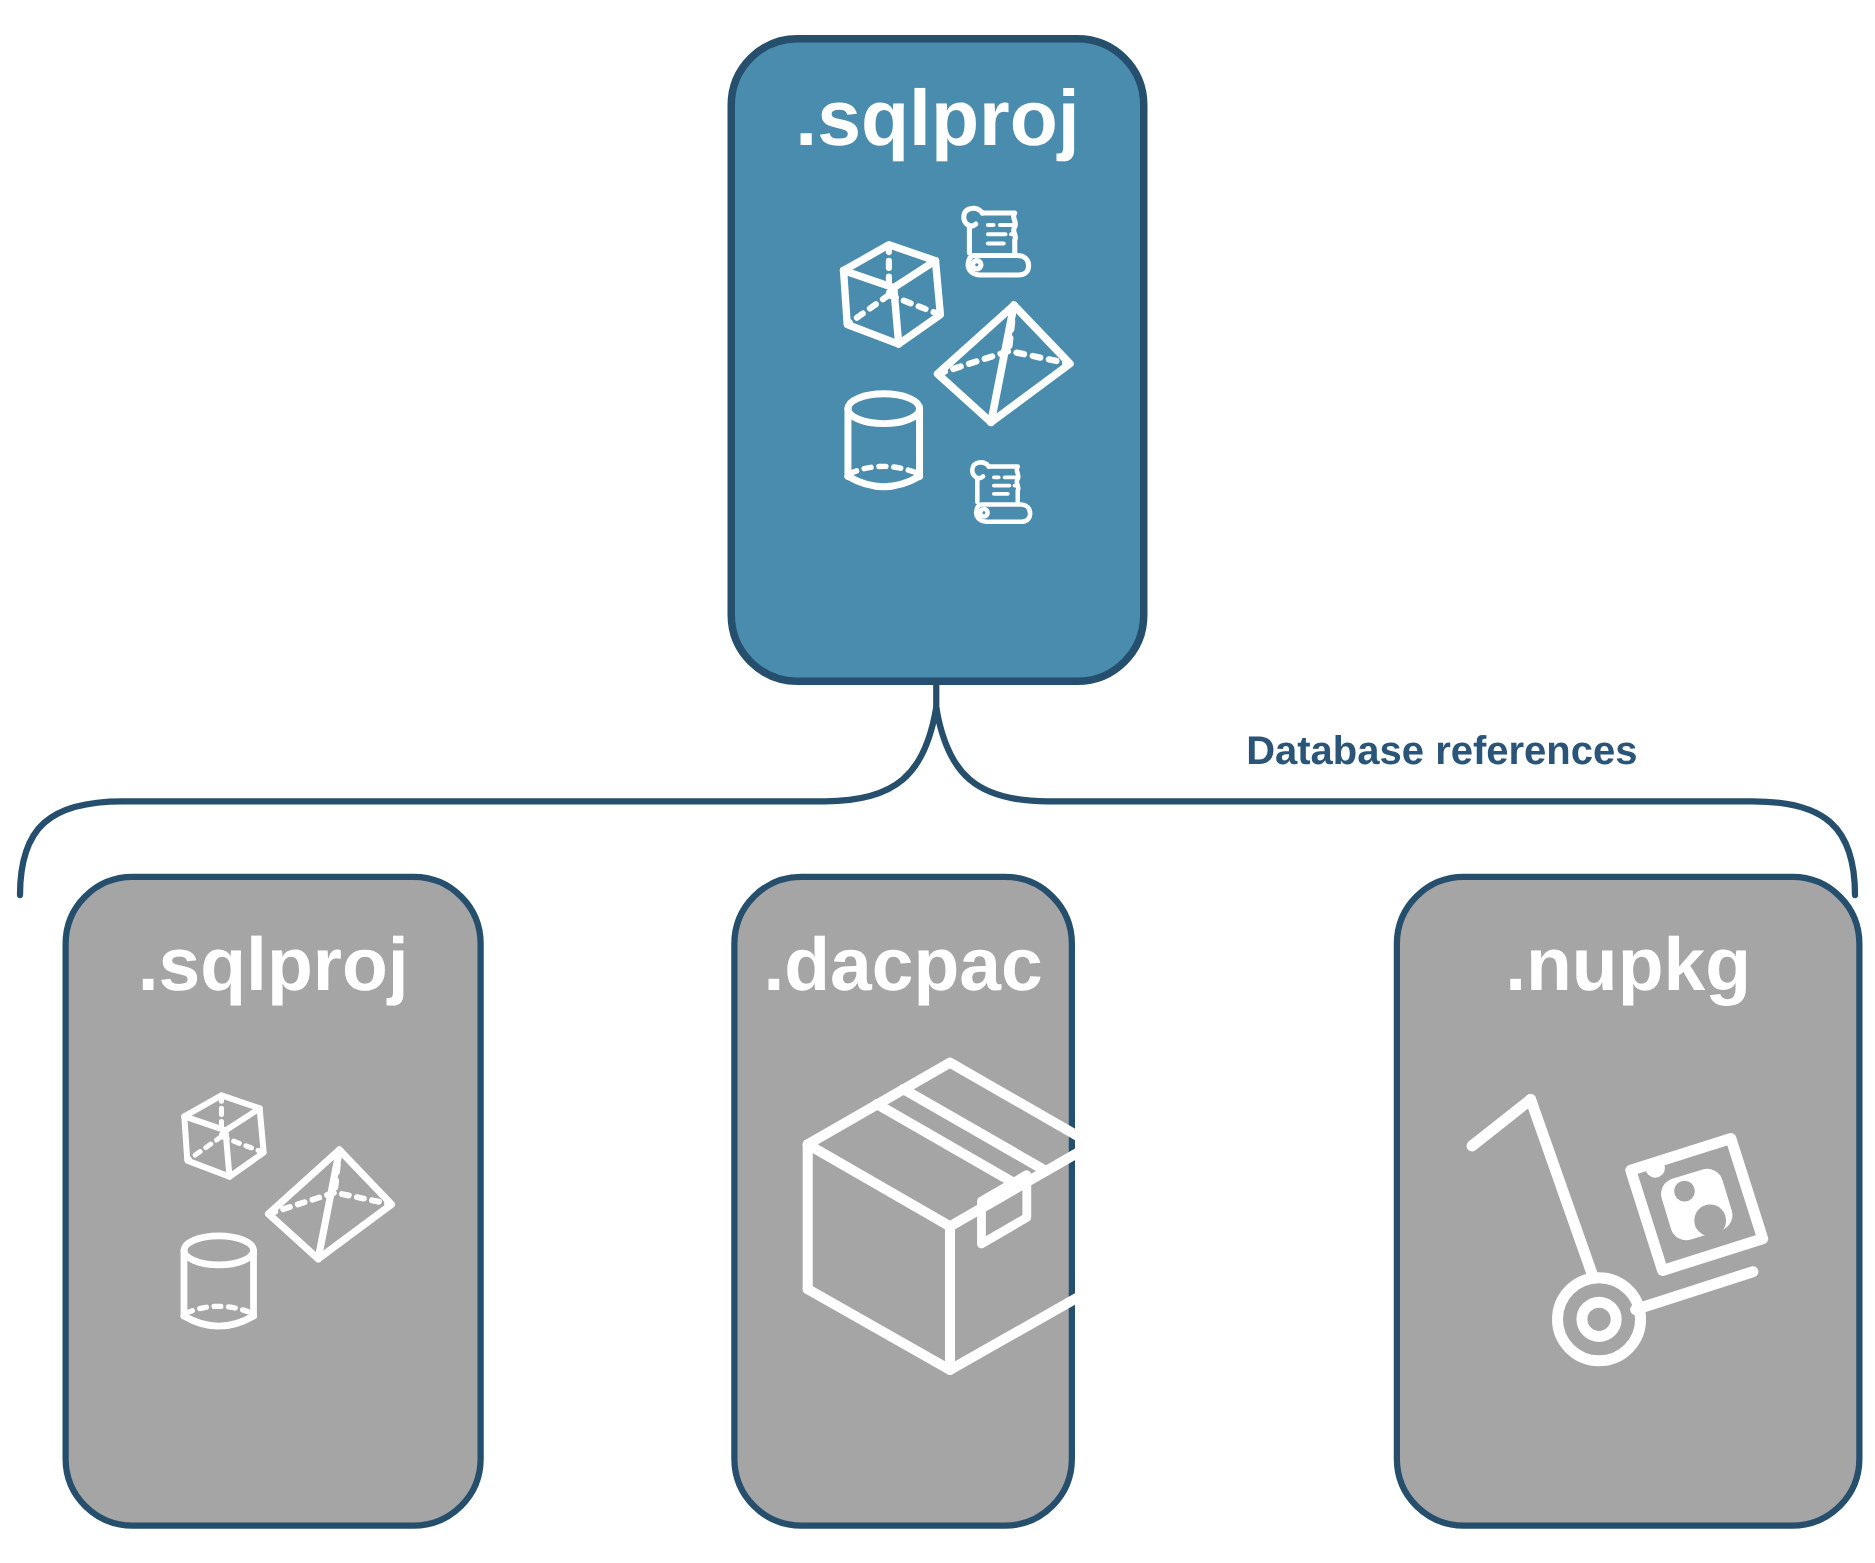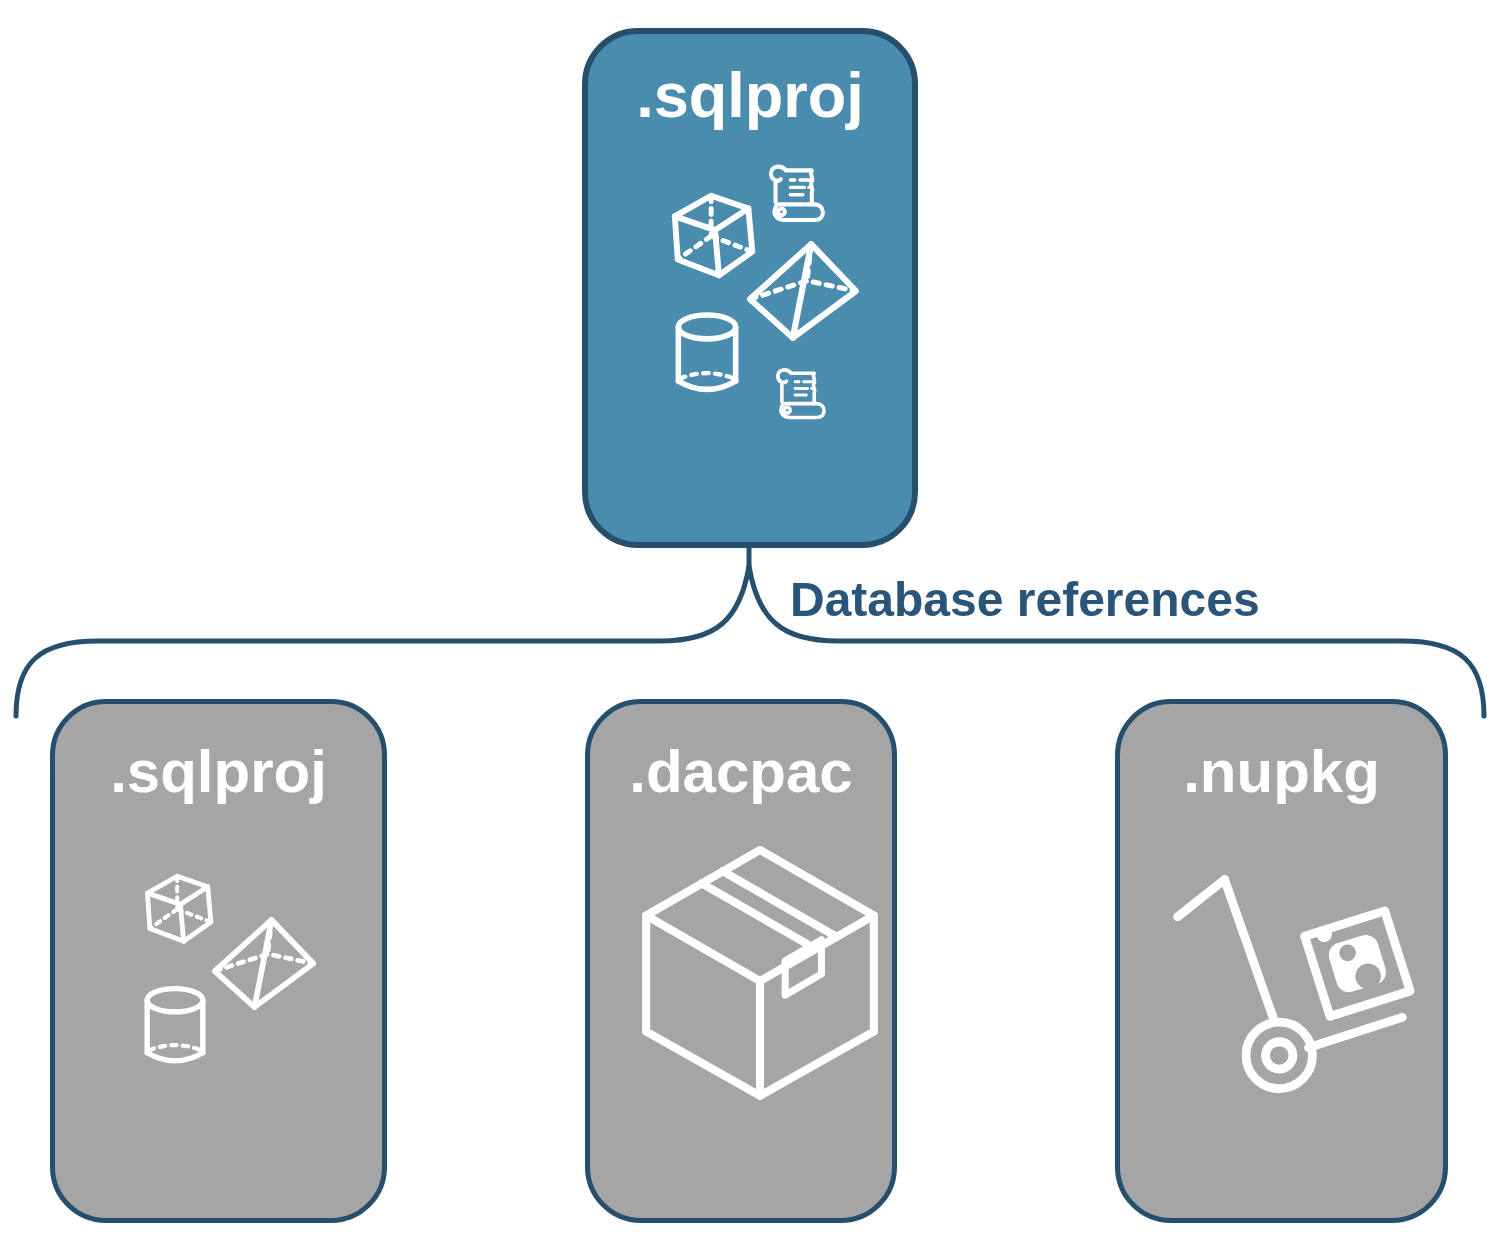--- a/index.html
+++ b/index.html
@@ -4,22 +4,22 @@
 <style>
   html,body{margin:0;padding:0;background:#fff;}
   .canvas{
     position:relative;width:1500px;height:1250px;background:#fff;overflow:hidden;
     font-family:"Liberation Sans","DejaVu Sans",sans-serif;
   }
   .node{position:absolute;box-sizing:border-box;border:6px solid #254F6D;border-radius:56px;padding-left:18px;}
   .node-root{left:582px;top:28px;width:336px;height:520px;background:#4A8CAD;}
   .node-child{background:#A5A5A5;border-width:5px;top:699px;height:524px;}
   .node-child-1{left:50px;width:337px;}
-  .node-child-2{left:585px;width:312px;}
-  .node-child-3{left:1115px;width:333px;}
+  .node-child-2{left:585px;width:275px;}
+  .node-child-3{left:1115px;width:375px;}
   .node-label{
     position:absolute;left:0;right:0;text-align:center;color:#fff;font-weight:700;
     letter-spacing:0px;
   }
   .node-root .node-label{top:28px;font-size:63px;line-height:66px;}
   .node-child .node-label{top:36px;font-size:60px;line-height:64px;}
   .ic{position:absolute;}
   
   .r-scroll1{left:172px;top:126px;width:74px;height:74px;}
   .r-cube{left:74px;top:152px;width:110px;height:102px;}
@@ -29,22 +29,22 @@
   
   .c-cube{left:82px;top:164px;width:90px;height:84px;}
   .c-pyr{left:156px;top:212px;width:106px;height:95px;}
   .c-cyl{left:86px;top:280px;width:68px;height:85px;}
   
   .c-pkg{left:44px;top:138px;width:252px;height:272px;}
   
   .c-truck{left:42px;top:148px;width:254px;height:274px;}
   .connector-svg{position:absolute;left:0;top:0;width:1500px;height:1250px;pointer-events:none;}
   .connector-label{
-    position:absolute;left:790px;top:576px;width:520px;text-align:left;
-    color:#2A5578;font-weight:700;font-size:48px;line-height:48px;
+    position:absolute;left:790px;top:576px;width:520px;text-align:right;
+    color:#2A5578;font-weight:700;font-size:32px;line-height:48px;
   }
 </style>
 </head>
 <body>
 
 <div class="canvas">
 
   <svg class="connector-svg" viewBox="0 0 1500 1250">
     <path d="M749,548 L749,568" fill="none" stroke="#254F6D" stroke-width="5" stroke-linecap="round"></path>
     <path d="M16,716 C16,662 40,641 98,641 L660,641 C716,641 740,620 749,566

